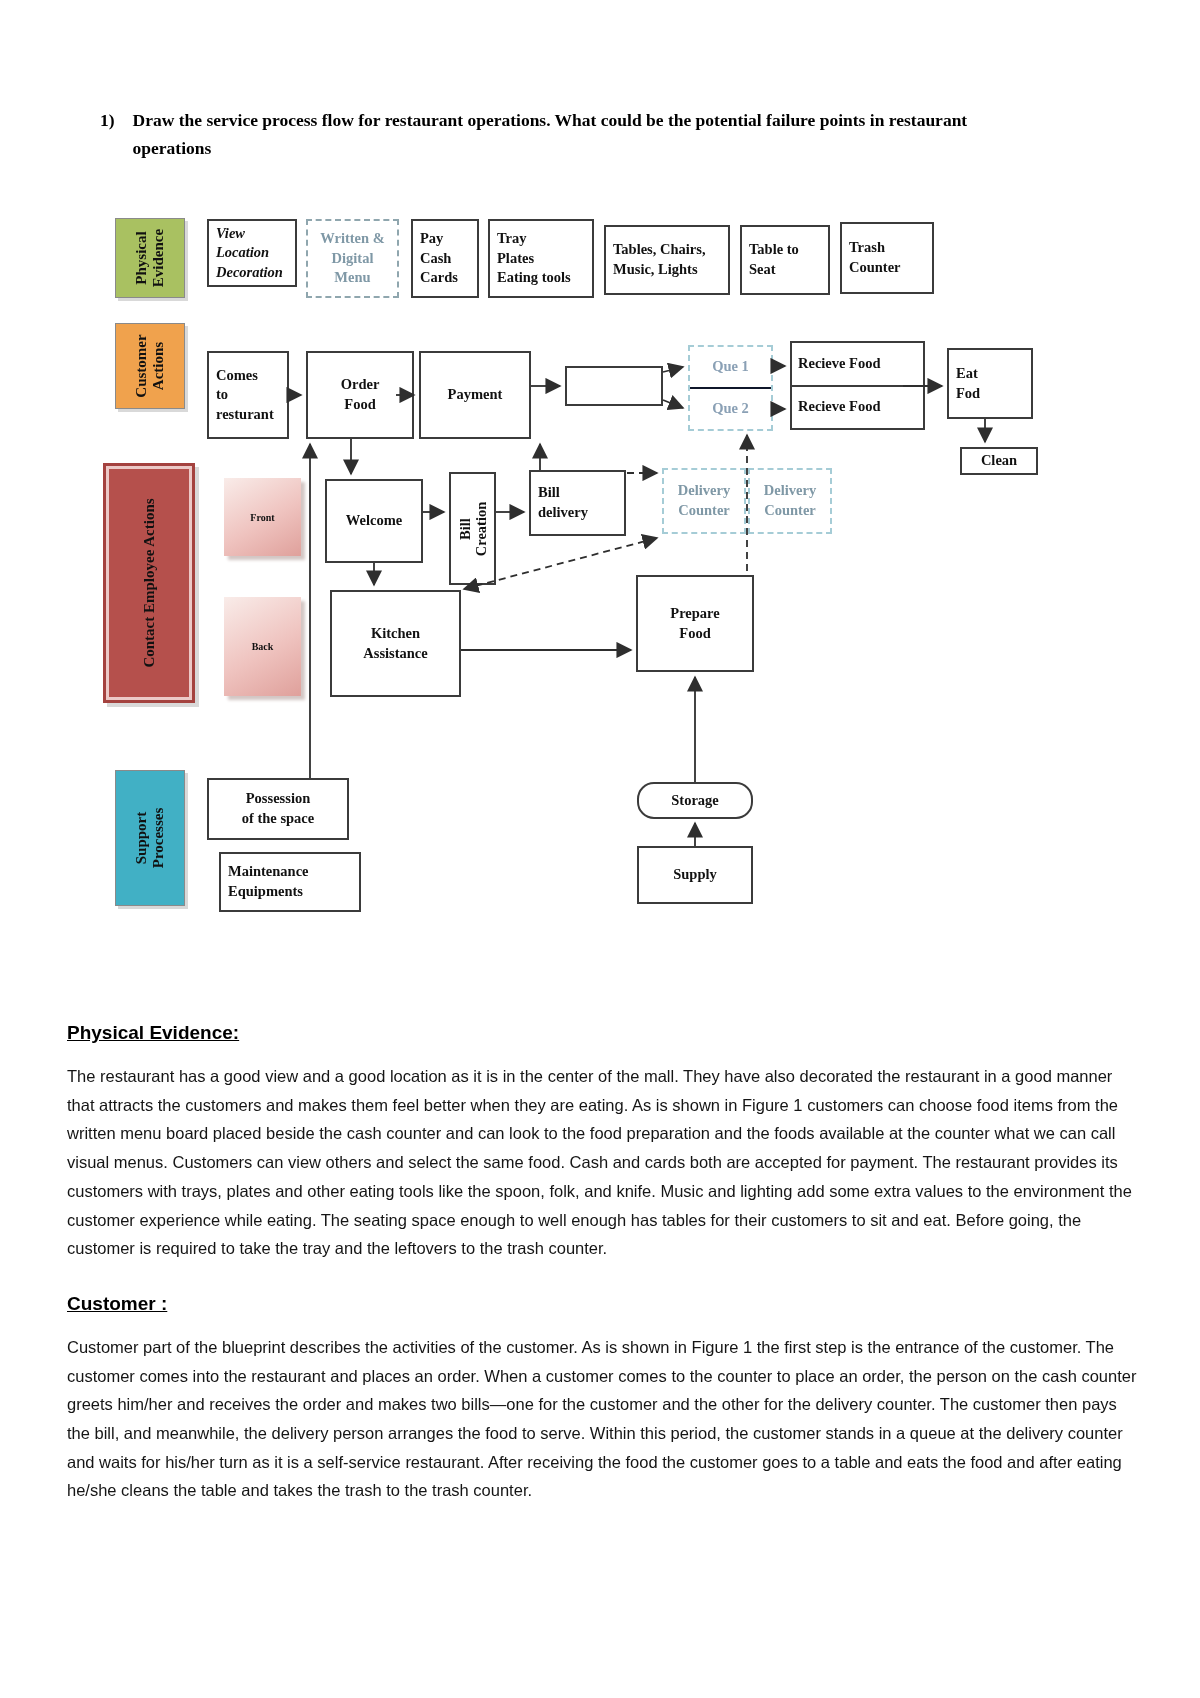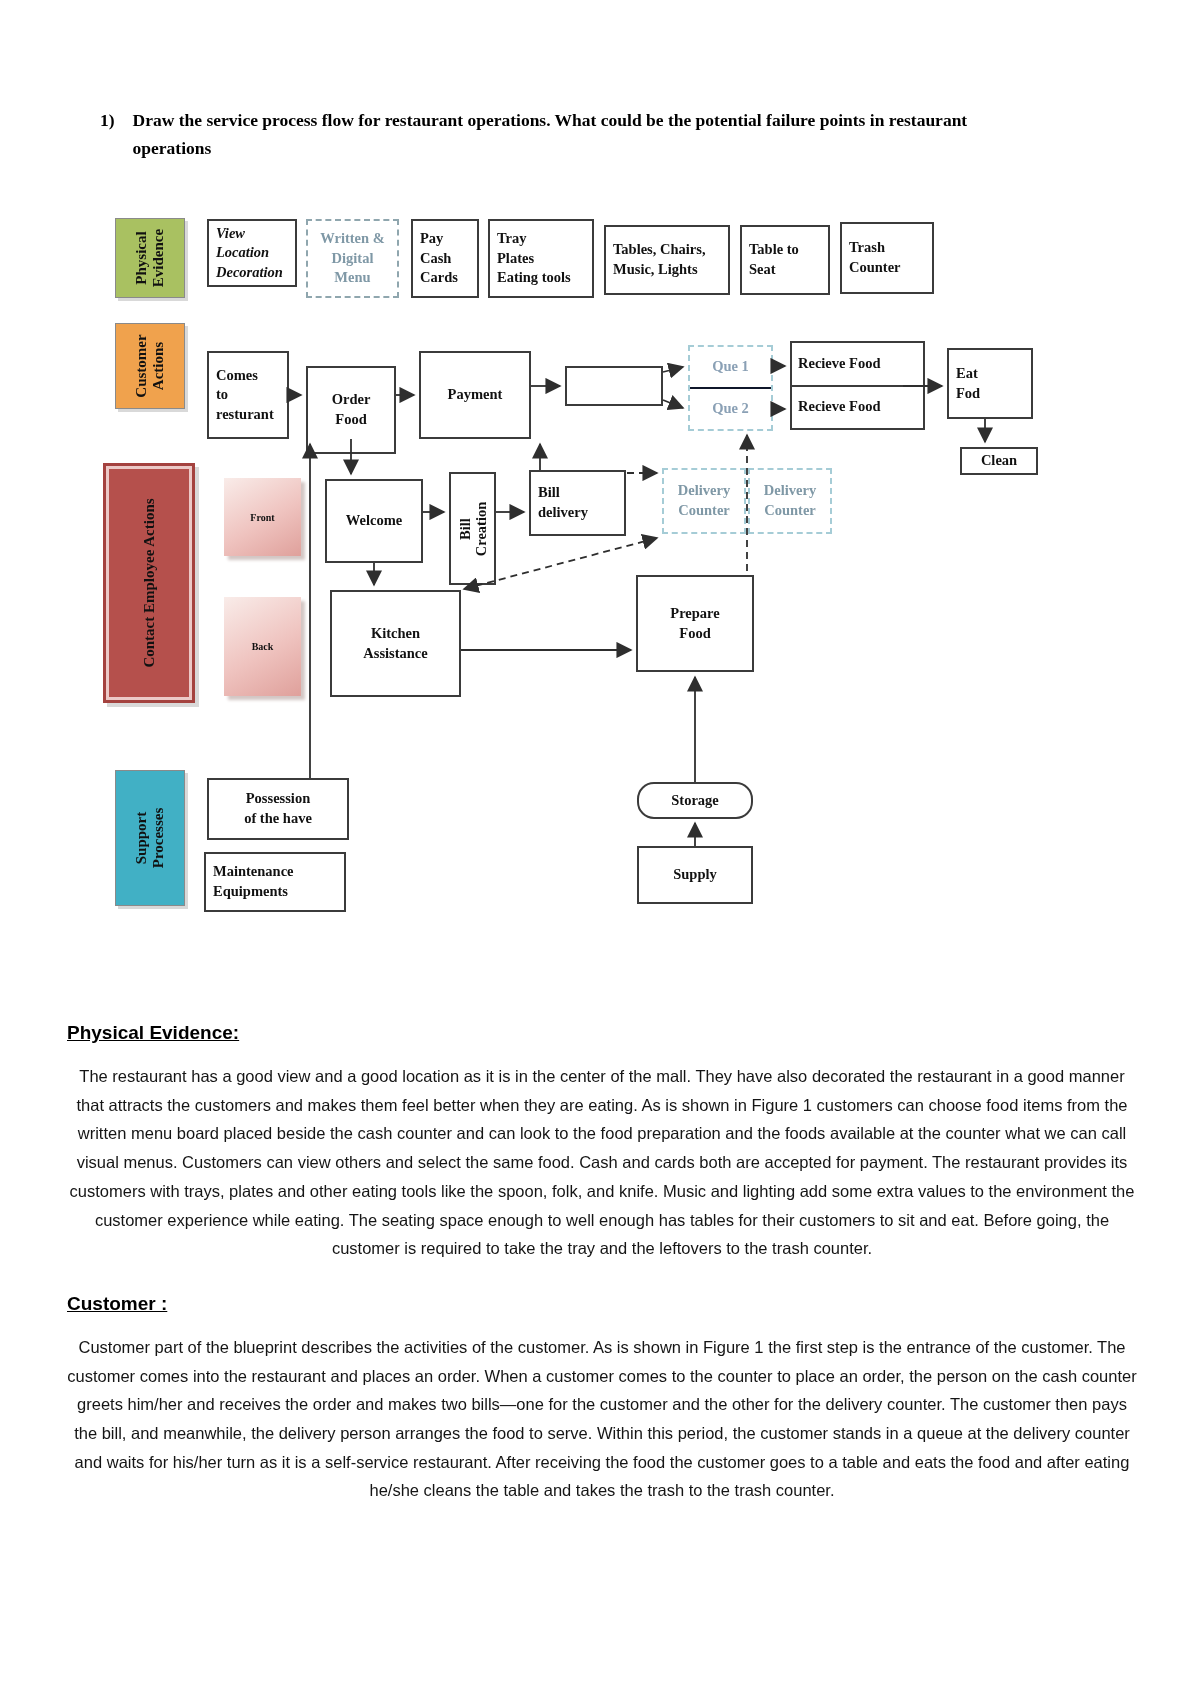--- a/index.html
+++ b/index.html
@@ -48,21 +48,21 @@
         font-size:10px;color:#111;display:flex;align-items:center;justify-content:center;}
 
   .arrows{position:absolute;left:0;top:0;pointer-events:none;}
   .arrows .s{stroke:#2e2e2e;stroke-width:1.8;fill:none;}
   .arrows .d{stroke:#2e2e2e;stroke-width:1.8;fill:none;stroke-dasharray:7 5;}
 
   
   .sections{position:absolute;left:67px;top:1022px;width:1070px;}
   .sections h3{font-size:19px;font-weight:bold;text-decoration:underline;
                margin:0 0 18px 0;color:#000;}
-  .sections p{font-size:16.5px;line-height:1.74;margin:0 0 30px 0;color:#151515;text-align:center;}
+  .sections p{font-size:16.5px;line-height:1.74;margin:0 0 30px 0;color:#151515;}
 </style>
 </head>
 <body>
 
 <div class="page">
 
   <div class="title">
     <span class="num">1)</span>
     <span class="txt">Draw the service process flow for restaurant operations. What could be the potential failure points in restaurant operations</span>
   </div>
@@ -100,21 +100,21 @@
     <div class="box left" style="left:604px;top:25px;width:126px;height:70px;">Tables, Chairs,
 Music, Lights</div>
     <div class="box left" style="left:740px;top:25px;width:90px;height:70px;">Table to
 Seat</div>
     <div class="box left" style="left:840px;top:22px;width:94px;height:72px;">Trash
 Counter</div>
 
     <div class="box left" style="left:207px;top:151px;width:82px;height:88px;">Comes
 to
 resturant</div>
-    <div class="box center" style="left:306px;top:166px;width:90px;height:88px;">Order
+    <div class="box center" style="left:306px;top:151px;width:108px;height:88px;">Order
 Food</div>
     <div class="box center" style="left:419px;top:151px;width:112px;height:88px;">Payment</div>
     <div class="box" style="left:565px;top:166px;width:98px;height:40px;"></div>
     <div class="box quebox" style="left:688px;top:145px;width:85px;height:86px;">
       <div class="cell">Que 1</div>
       <div class="cell">Que 2</div>
     </div>
     <div class="box stackbox" style="left:790px;top:141px;width:135px;height:89px;">
       <div class="cell">Recieve Food</div>
       <div class="cell">Recieve Food</div>
@@ -135,22 +135,22 @@
     <div class="box center dashedbox quecolor" style="left:662px;top:268px;width:84px;height:66px;border-color:#a5ccd6;">Delivery
 Counter</div>
     <div class="box center dashedbox" style="left:748px;top:268px;width:84px;height:66px;border-color:#a5ccd6;">Delivery
 Counter</div>
     <div class="box center" style="left:330px;top:390px;width:131px;height:107px;">Kitchen
 Assistance</div>
     <div class="box center" style="left:636px;top:375px;width:118px;height:97px;">Prepare
 Food</div>
 
     <div class="box center" style="left:207px;top:578px;width:142px;height:62px;">Possession
-of the have</div>
-    <div class="box left" style="left:204px;top:652px;width:142px;height:60px;">Maintenance
+of the space</div>
+    <div class="box left" style="left:219px;top:652px;width:142px;height:60px;">Maintenance
 Equipments</div>
     <div class="box center" style="left:637px;top:582px;width:116px;height:37px;border-radius:17px;">Storage</div>
     <div class="box center" style="left:637px;top:646px;width:116px;height:58px;">Supply</div>
 
     <svg class="arrows" width="1200" height="820" viewBox="0 0 1200 820">
       <defs>
         <marker id="ah" viewBox="0 0 10 10" refX="9" refY="5" markerWidth="9" markerHeight="9" orient="auto-start-reverse">
           <path d="M0,0 L10,5 L0,10 z" fill="#2e2e2e"></path>
         </marker>
       </defs>

